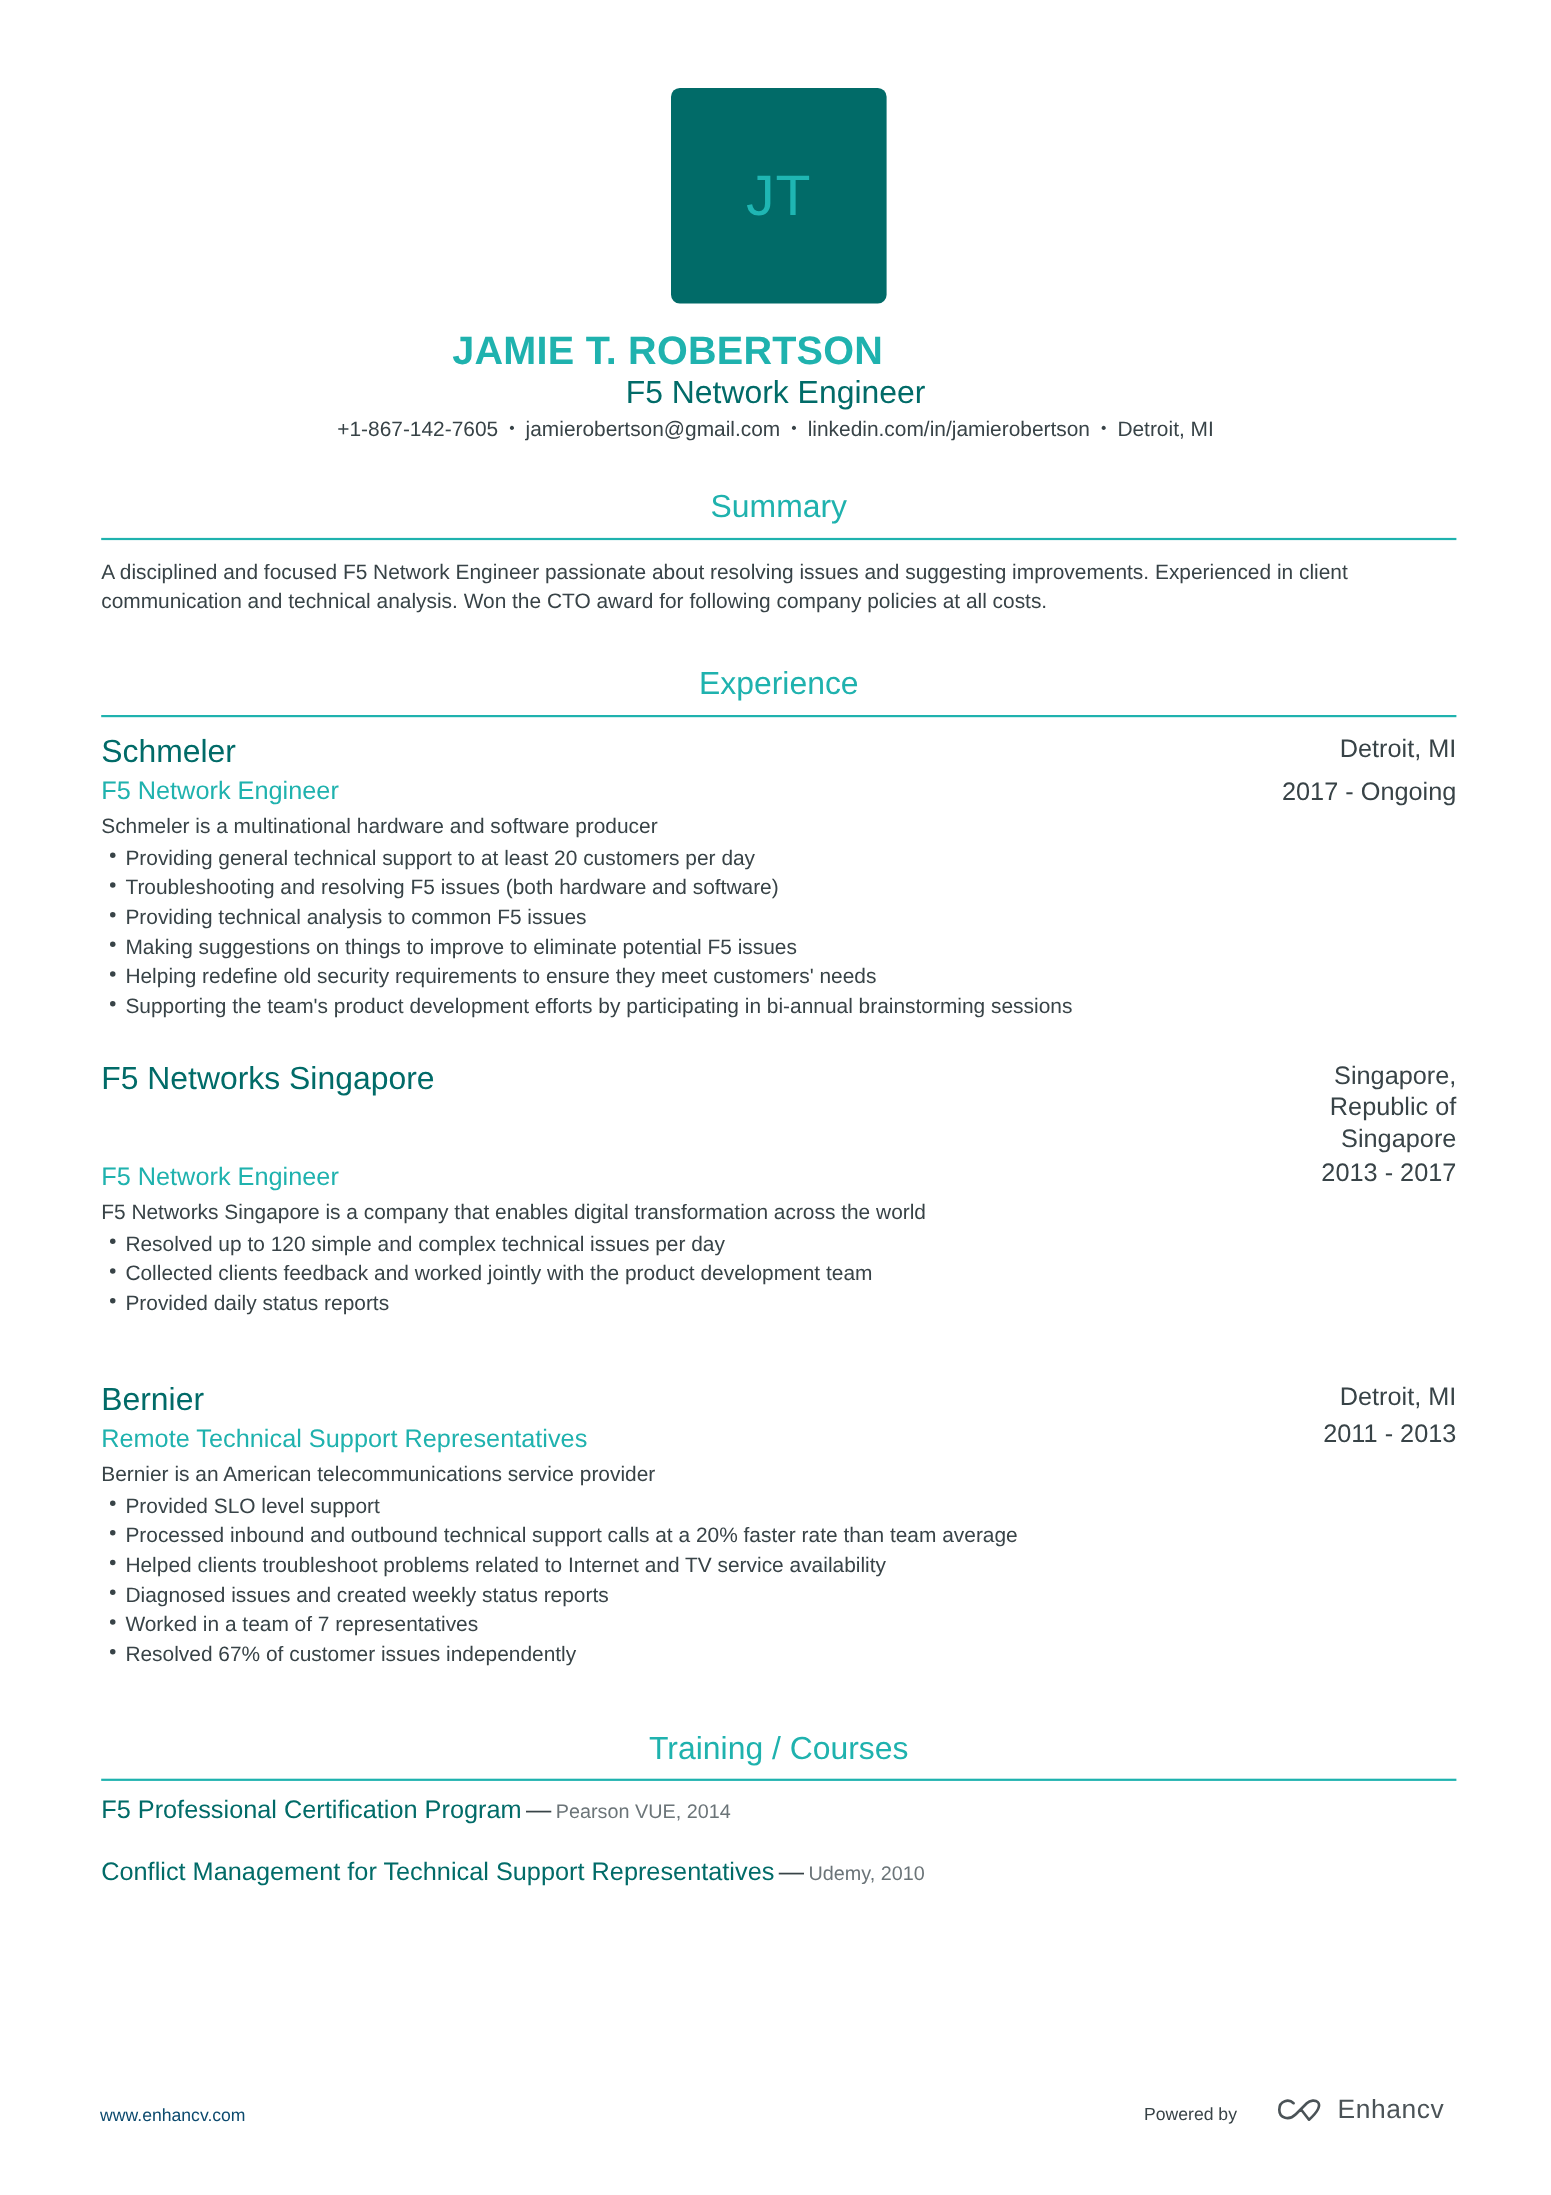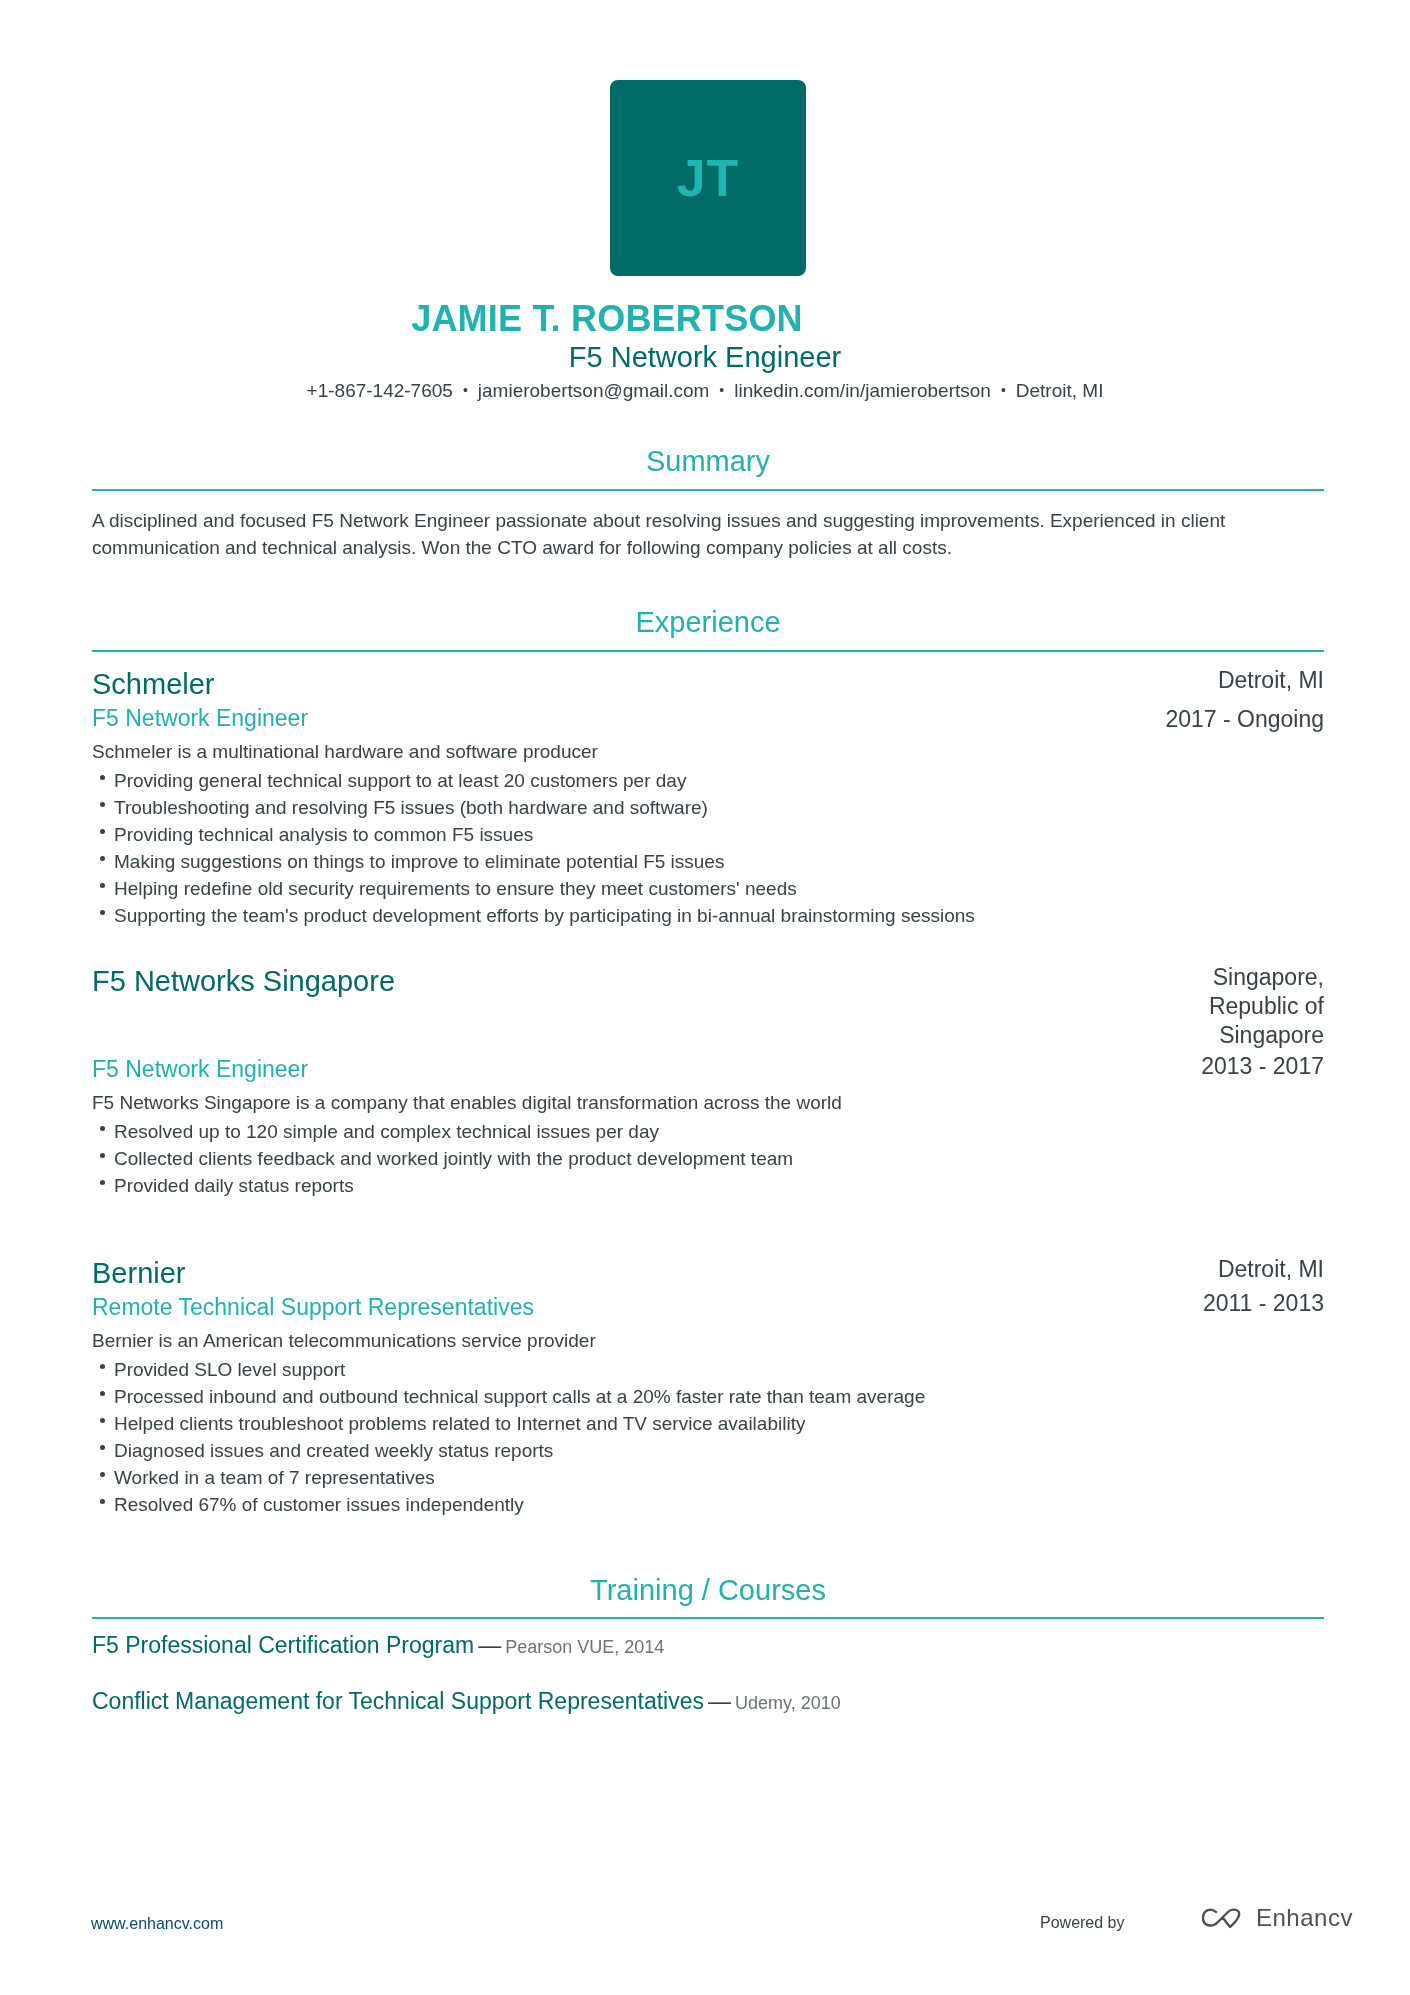--- a/index.html
+++ b/index.html
@@ -4,21 +4,21 @@
 <style>
   * { margin: 0; padding: 0; box-sizing: border-box; }
   html, body { width: 1410px; height: 1995px; background: #ffffff; }
   body { font-family: "Liberation Sans", "DejaVu Sans", sans-serif; color: #384347; position: relative; overflow: hidden; }
 
   .avatar {
     position: absolute; left: 610px; top: 80px; width: 196px; height: 196px;
     background: #016b68; border-radius: 8px;
     display: flex; align-items: center; justify-content: center;
   }
-  .avatar span { color: #1fb6b3; font-size: 52px; letter-spacing: 1px; font-weight: bold; }
+  .avatar span { color: #1fb6b3; font-size: 52px; letter-spacing: 1px; }
 
   .name {
     position: absolute; left: 0; width: 1214px; top: 298px; text-align: center;
     font-size: 36px; font-weight: bold; color: #1fb2ae; letter-spacing: 0.2px;
   }
   .headline {
     position: absolute; left: 0; width: 1410px; top: 341px; text-align: center;
     font-size: 29px; color: #016b68;
   }
   .contacts {
@@ -56,21 +56,21 @@
     content: ""; position: absolute; left: 8px; top: 8px; width: 5px; height: 5px;
     border-radius: 50%; background: #384347;
   }
 
   .course { position: absolute; left: 92px; font-size: 23px; color: #016b68; }
   .course .dash { color: #384347; margin: 0 4px; }
   .course .meta { font-size: 18px; color: #6b7478; }
 
   .footer-url { position: absolute; left: 91px; top: 1915px; font-size: 16px; color: #0c4a6e; }
   .powered { position: absolute; left: 1040px; top: 1914px; font-size: 16px; color: #384347; }
-  .brand { position: absolute; left: 1200px; top: 1904px; display: flex; align-items: center; gap: 10px; }
+  .brand { position: absolute; left: 1160px; top: 1904px; display: flex; align-items: center; gap: 10px; }
   .brand-name { font-size: 24px; color: #4b5357; letter-spacing: 0.5px; }
 </style>
 </head>
 <body>
 
 <div class="avatar">
   <span>JT</span>
 </div>
 <div class="name">JAMIE T. ROBERTSON</div>
 <div class="headline">F5 Network Engineer</div>

